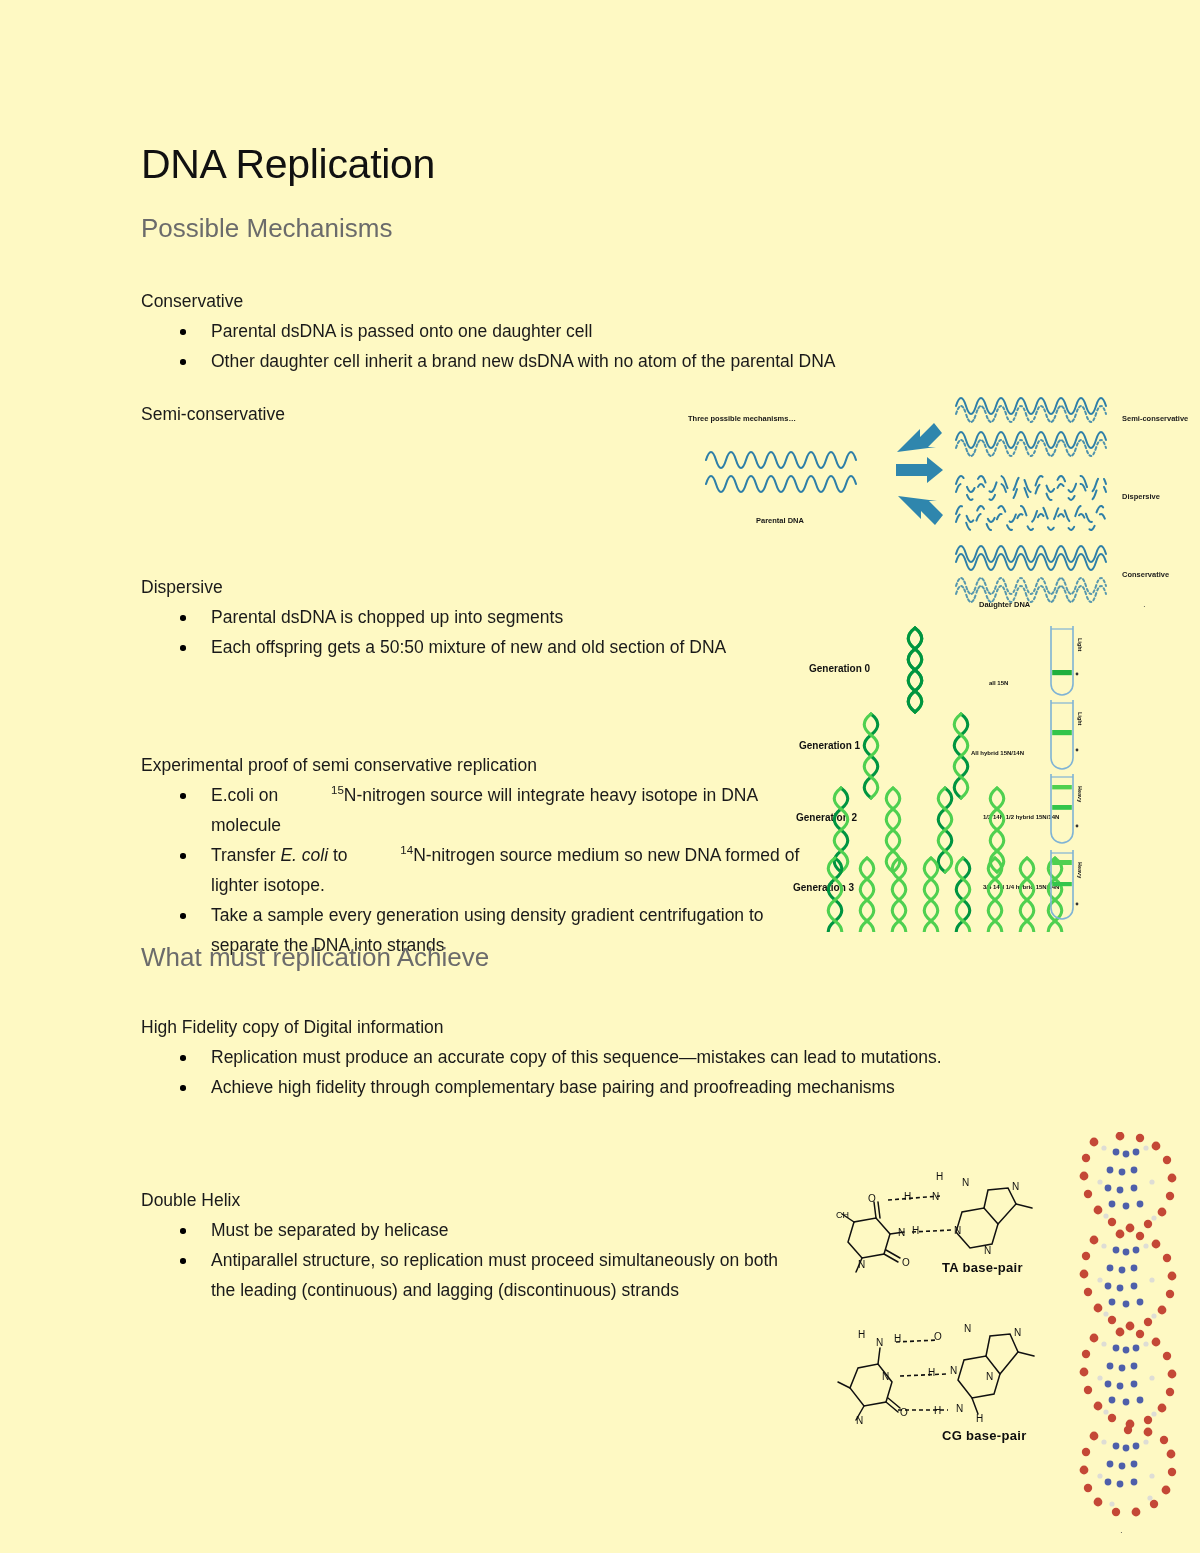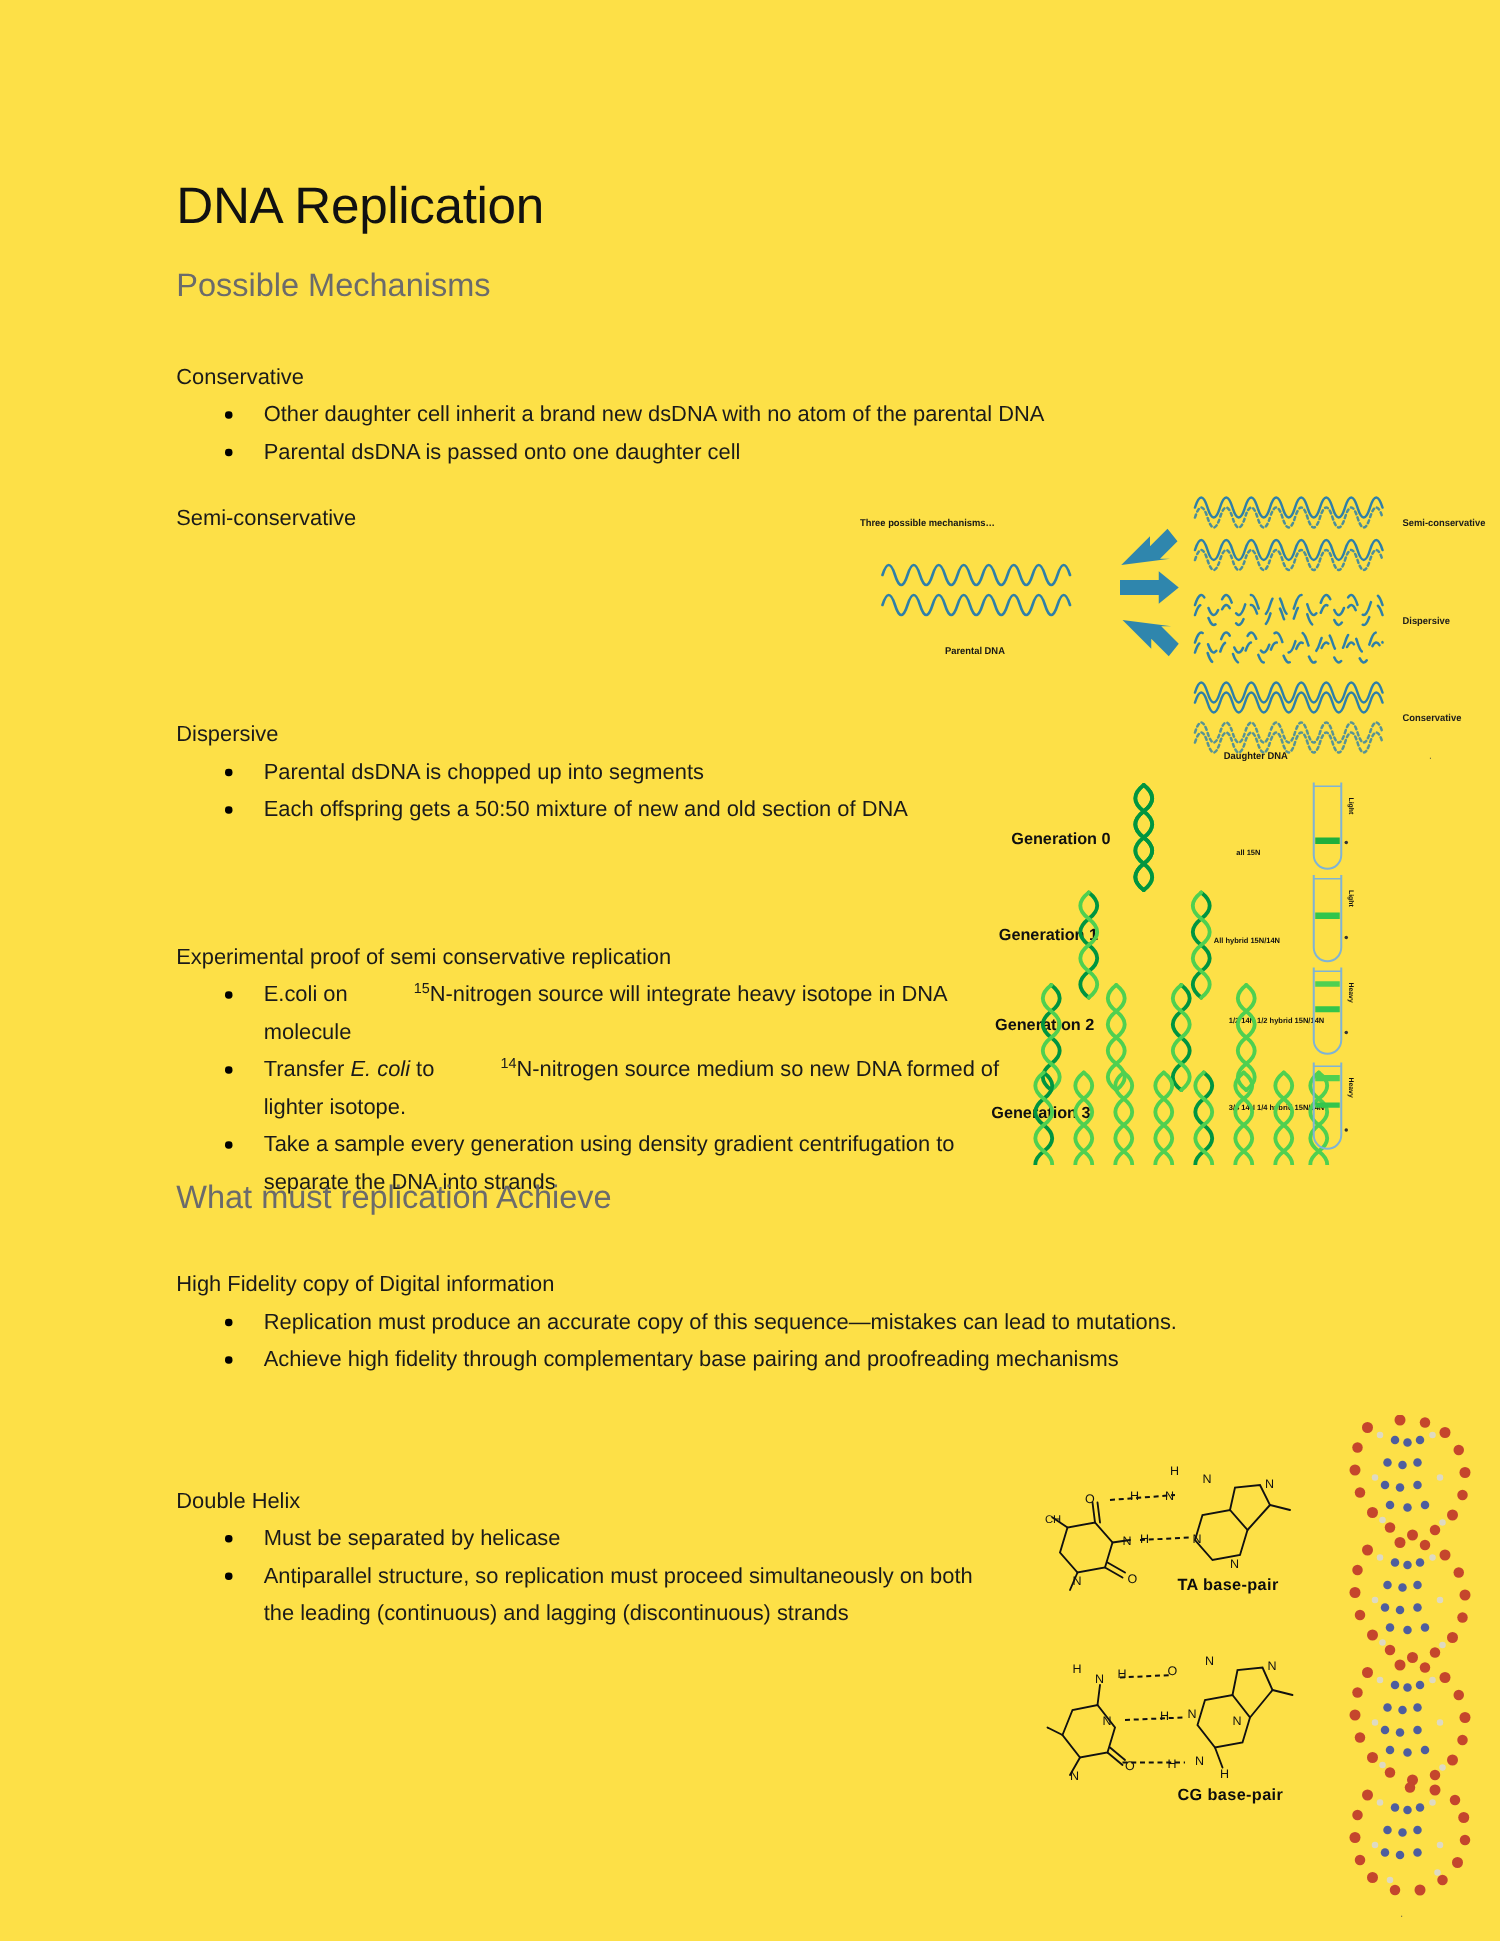--- a/index.html
+++ b/index.html
@@ -11,21 +11,21 @@
     width: 1200px;
     height: 1553px;
     position: relative;
     font-family: "Liberation Sans", sans-serif;
     color: #000000;
     overflow: hidden;
   }
   .page {
     position: absolute;
     inset: 0;
-    background: #fde047;
+    background: #fef9c3;
   }
   .doc-title {
     position: absolute;
     left: 141px;
     top: 141px;
     font-size: 41px;
     font-weight: 400;
     color: #111111;
     letter-spacing: -0.3px;
     white-space: nowrap;
@@ -105,21 +105,21 @@
   
   .fig-ms {
     position: absolute;
     left: 793px;
     top: 618px;
     width: 300px;
     height: 314px;
   }
   .fig-ms .genlbl {
     position: absolute;
-    font-size: 13px;
+    font-size: 10px;
     font-weight: 700;
     color: #101010;
     white-space: nowrap;
   }
   .fig-ms .tubelbl {
     position: absolute;
     font-size: 6px;
     font-weight: 600;
     color: #101010;
     white-space: nowrap;
@@ -167,22 +167,22 @@
 
 <div class="page">
 
   <div class="doc-title">DNA Replication</div>
 
   <div class="h2 mech">Possible Mechanisms</div>
 
   <div class="blocklist" style="top:286px;">
     <div class="lead">Conservative</div>
     <ul class="bullets">
+      <li>Parental dsDNA is passed onto one daughter cell</li>
       <li>Other daughter cell inherit a brand new dsDNA with no atom of the parental DNA</li>
-      <li>Parental dsDNA is passed onto one daughter cell</li>
     </ul>
   </div>
 
   <div class="blocklist" style="top:399px; width:530px;">
     <div class="lead">Semi-conservative</div>
   </div>
 
   <div class="blocklist" style="top:572px; width:660px;">
     <div class="lead">Dispersive</div>
     <ul class="bullets">

